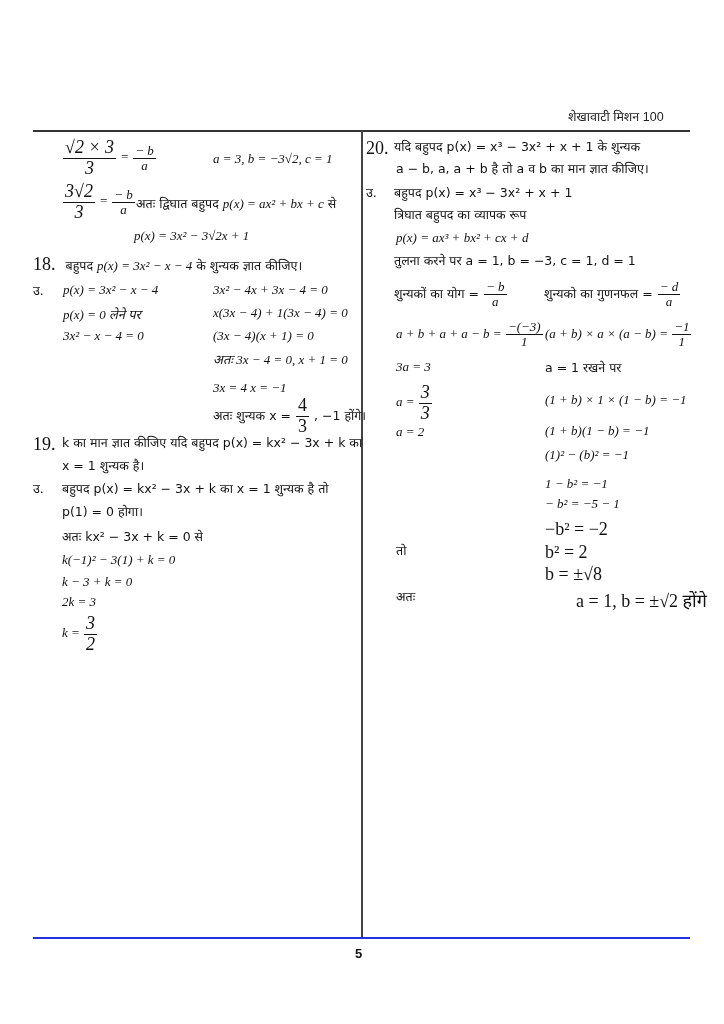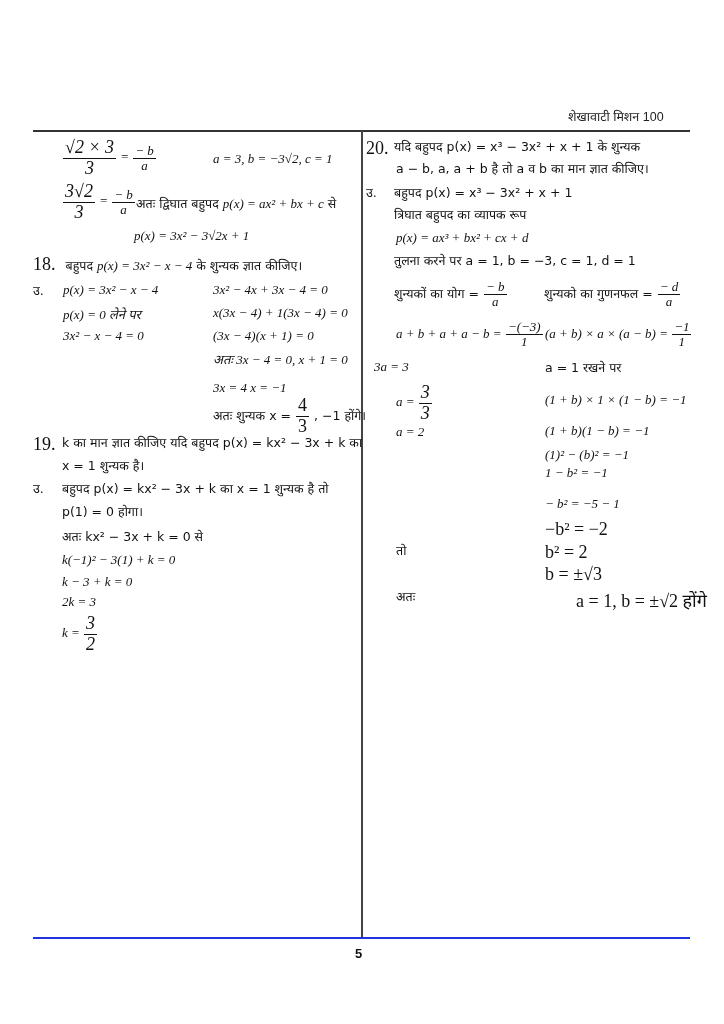--- a/index.html
+++ b/index.html
@@ -132,34 +132,34 @@
     </span>
 </div>
 <div class="abs m" style="left:545px; top:320px;">
   <span>(a + b) × a × (a − b) =</span>
   <span class="frac">
       <span class="n">−1</span>
       <span class="d">1</span>
     </span>
 </div>
 
-<div class="abs m" style="left:374px; top:359px;">3a = 3</div>
+<div class="abs m" style="left:396px; top:359px;">3a = 3</div>
 <div class="abs m" style="left:396px; top:383px;">
   <span>a =</span>
   <span class="frac num">
       <span class="n">3</span>
       <span class="d">3</span>
     </span>
 </div>
 <div class="abs m" style="left:396px; top:424px;">a = 2</div>
 
 <div class="abs t" style="left:545px; top:359px;">a = 1  रखने पर</div>
 <div class="abs m" style="left:545px; top:392px;">(1 + b) × 1 × (1 − b) = −1</div>
 <div class="abs m" style="left:545px; top:423px;">(1 + b)(1 − b) = −1</div>
 <div class="abs m" style="left:545px; top:447px;">(1)² − (b)² = −1</div>
-<div class="abs m" style="left:545px; top:465px;text-align:center;">1 − b² = −1</div>
+<div class="abs m" style="left:545px; top:476px;text-align:center;">1 − b² = −1</div>
 <div class="abs m" style="left:545px; top:496px;">− b² = −5 − 1</div>
 <div class="abs num" style="left:545px; top:519px;">−b² = −2</div>
 <div class="abs t" style="left:396px; top:542px;">तो</div>
 <div class="abs num" style="left:545px; top:542px;">b² = 2</div>
-<div class="abs num" style="left:545px; top:564px;">b = ±√3</div>
+<div class="abs num" style="left:545px; top:564px;">b = ±√8</div>
 <div class="abs t" style="left:396px; top:588px;">अतः</div>
 <div class="abs num" style="left:545px; top:588px;margin-left:31px;">a = 1, b = ±√2   होंगे</div>
 
 </body></html>

